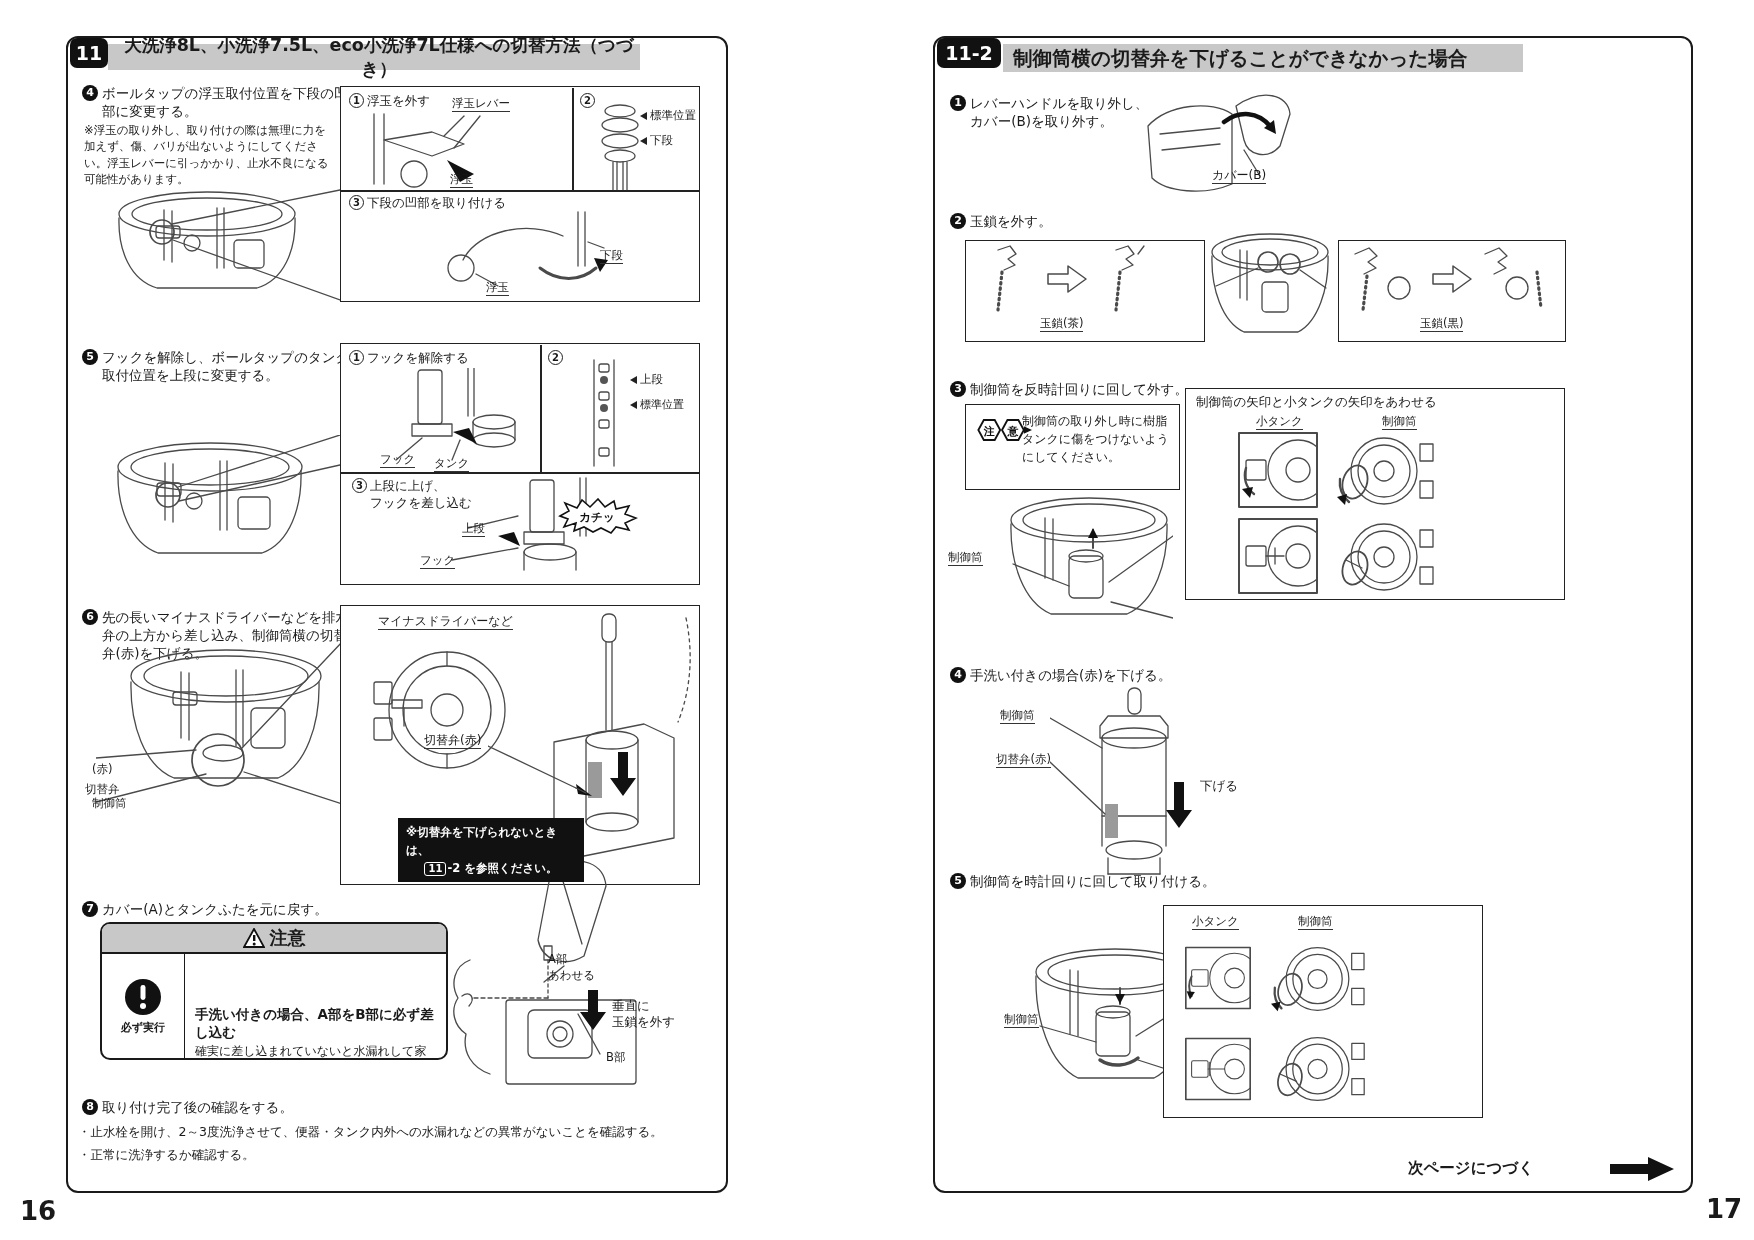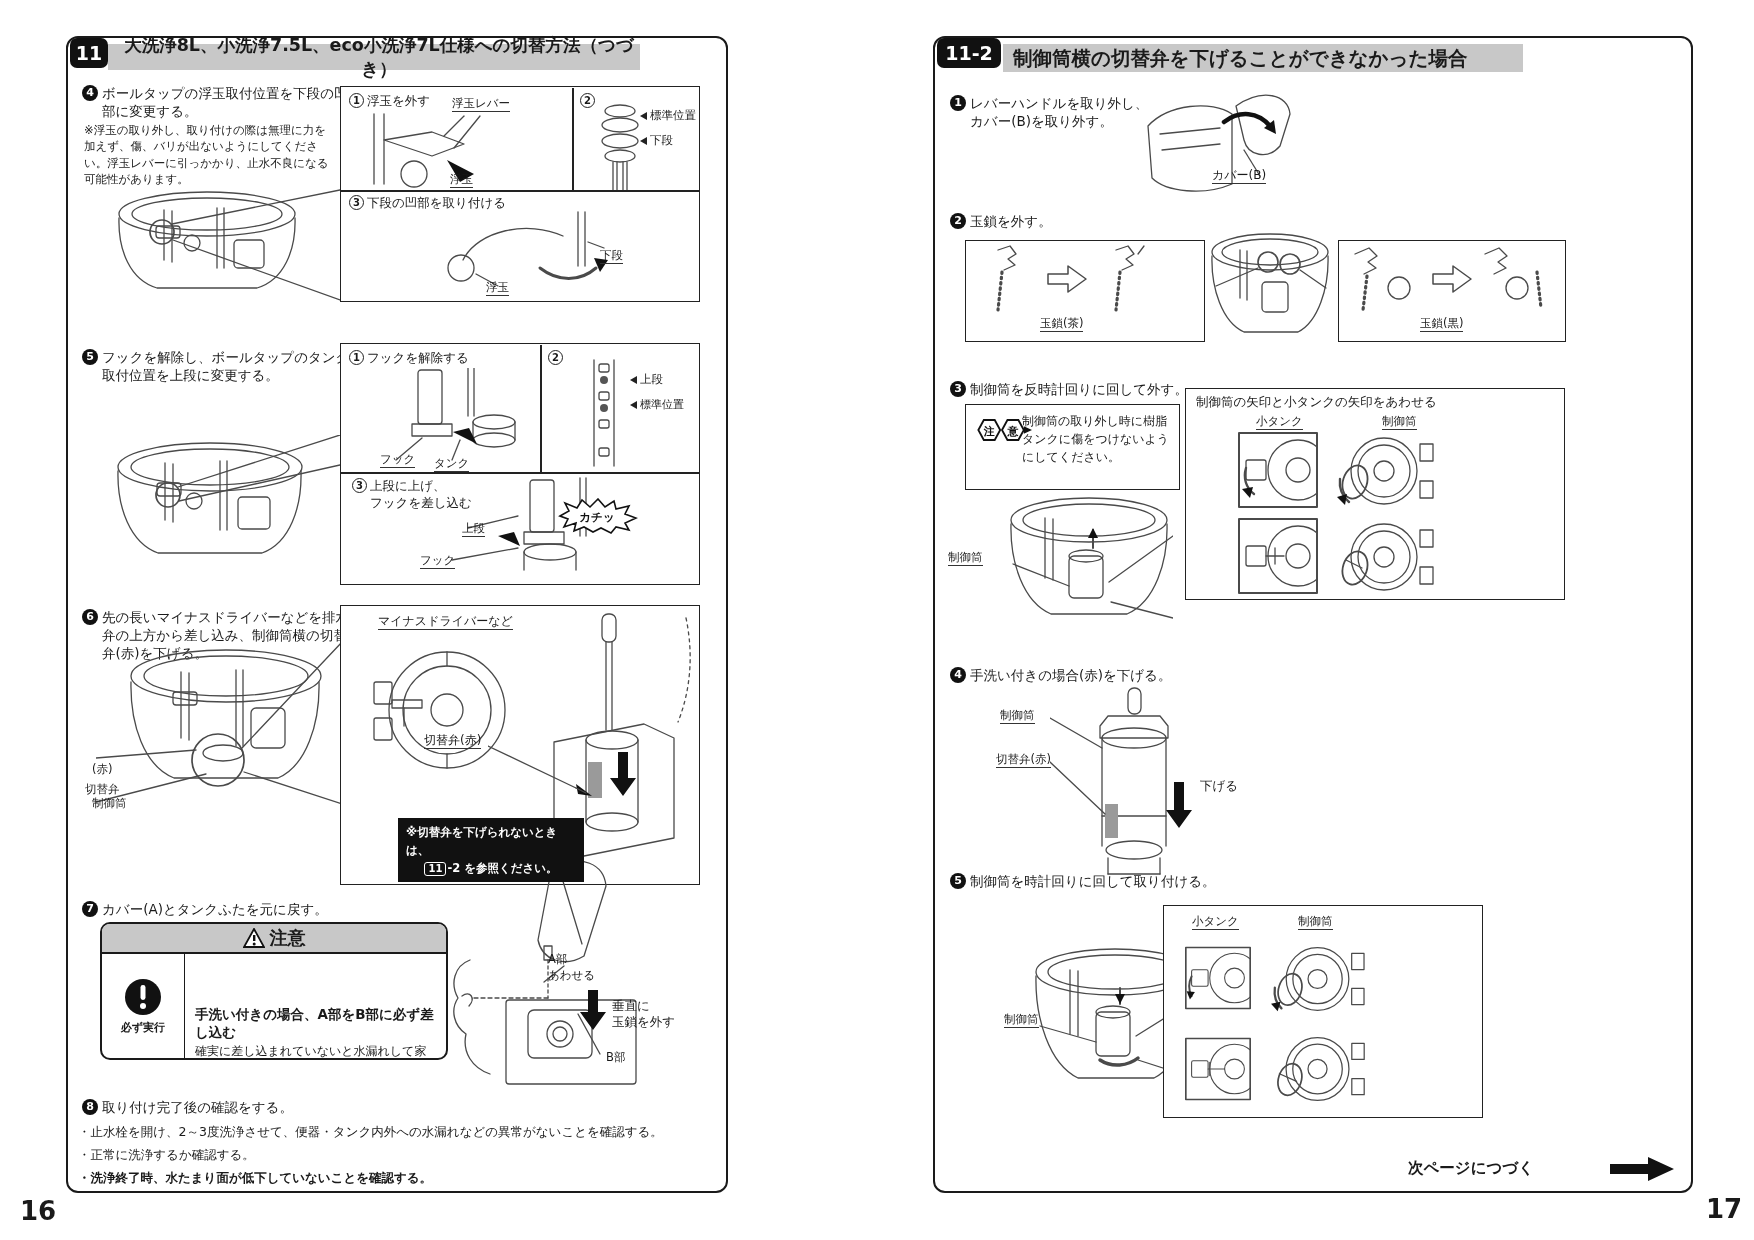--- a/index.html
+++ b/index.html
@@ -338,21 +338,20 @@
   <div class="lbl" style="left:612px;top:1014px;font-size:12.5px;">玉鎖を外す</div>
   <div class="lbl" style="left:606px;top:1050px;">B部</div>
 
   <div class="step" style="left:82px;top:1098px;width:400px;">
     <span class="marker">8</span>
     <span>取り付け完了後の確認をする。</span>
   </div>
   <div class="bullets" style="left:78px;top:1120px;width:640px;">
     <div>・止水栓を開け、2～3度洗浄させて、便器・タンク内外への水漏れなどの異常がないことを確認する。</div>
     <div ind2="">・正常に洗浄するか確認する。</div>
-    <div class="b3">・洗浄終了時、水たまり面が低下していないことを確認する。</div>
   </div>
   <div class="pagenum" style="left:20px;top:1196px;">16</div>
 
   <section class="pagebox" style="left:933px;top:36px;width:760px;height:1157px;"></section>
   <div class="badge" style="left:937px;top:38px;width:64px;height:30px;">11-2</div>
   <div class="graybar r" style="left:1003px;top:44px;width:520px;height:28px;">制御筒横の切替弁を下げることができなかった場合</div>
 
   <div class="step" style="left:950px;top:94px;width:216px;">
     <span class="marker">1</span>
     <span style="width:192px;">レバーハンドルを取り外し、カバー(B)を取り外す。</span>

